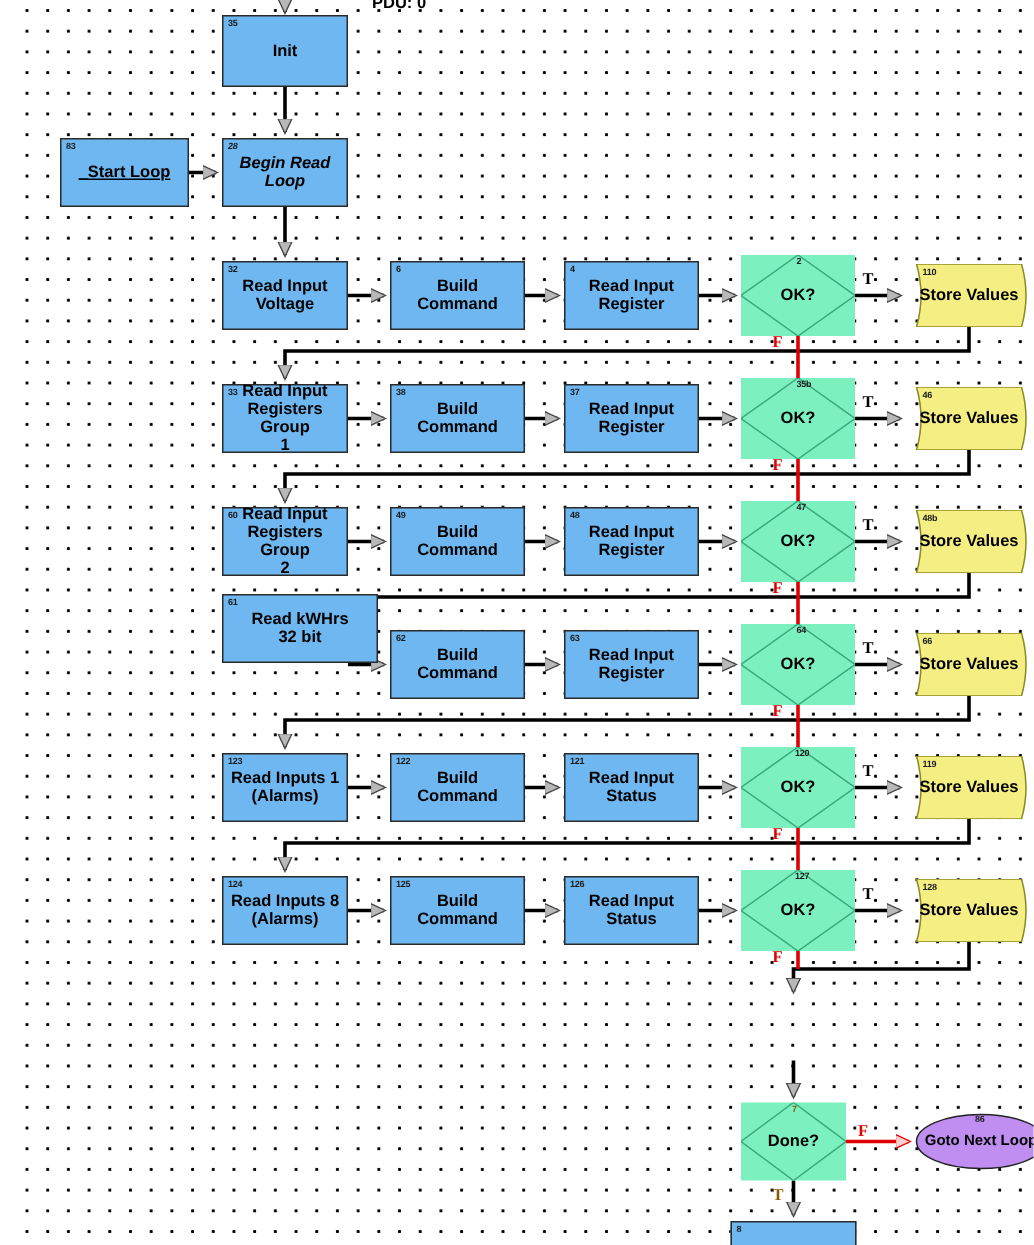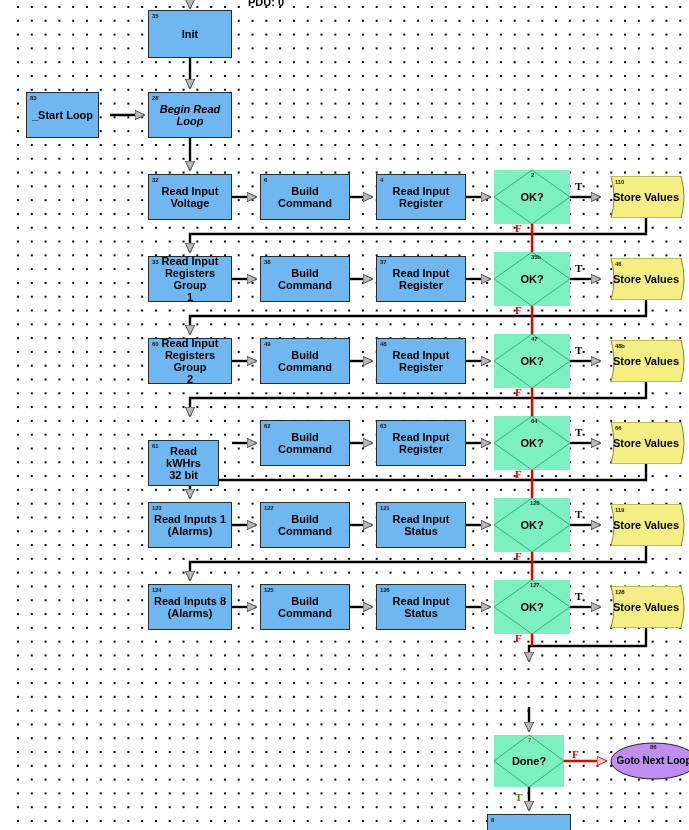--- a/index.html
+++ b/index.html
@@ -137,21 +137,21 @@
       <path d="M520,634 L520,646"></path>
       <path d="M552,761 L594,761" marker-end="url(#ahr)"></path>
     </g>
   </svg>
 
   <div class="node proc" style="left:136px;top:10px;width:84px;height:48px;text-align:right;">
     <span class="nid" style="left:3px;top:2px;">35</span>
     <span class="lbl">Init</span>
   </div>
 
-  <div class="node proc" style="left:14px;top:92px;width:73px;height:46px;">
+  <div class="node proc" style="left:28px;top:92px;width:86px;height:46px;text-decoration:underline;">
     <span class="nid" style="left:3px;top:2px;">83</span>
     <span class="lbl">_Start Loop</span>
   </div>
 
   <div class="node proc" style="left:136px;top:92px;width:84px;height:46px;font-style:italic;">
     <span class="nid" style="left:3px;top:2px;">28</span>
     <span class="lbl" style="white-space: pre-line;">Begin Read
 Loop</span>
   </div>
 
@@ -237,21 +237,21 @@
     <span class="lbl">OK?</span>
   </div>
   <div class="node store" style="left:592px;top:340px;width:84px;height:42px;">
     <svg class="storeshape" viewBox="0 0 84 42">
         <path d="M7,0 L77,0 Q83,21 77,42 L7,42 Q13,21 7,0 Z" fill="#f5ee83" stroke="#8a8a22" stroke-width="1"></path>
       </svg>
     <span class="nid" style="left:11px;top:3px;">48b</span>
     <span class="lbl">Store Values</span>
   </div>
 
-  <div class="node proc" style="left:136px;top:440px;width:71px;height:46px;">
+  <div class="node proc" style="left:136px;top:396px;width:104px;height:46px;">
     <span class="nid" style="left:3px;top:2px;">61</span>
     <span class="lbl" style="white-space: pre-line;">Read kWHrs
 32 bit</span>
   </div>
   <div class="node proc" style="left:248px;top:420px;width:90px;height:46px;">
     <span class="nid" style="left:3px;top:2px;">62</span>
     <span class="lbl">Build Command</span>
   </div>
   <div class="node proc" style="left:364px;top:420px;width:90px;height:46px;">
     <span class="nid" style="left:3px;top:2px;">63</span>

